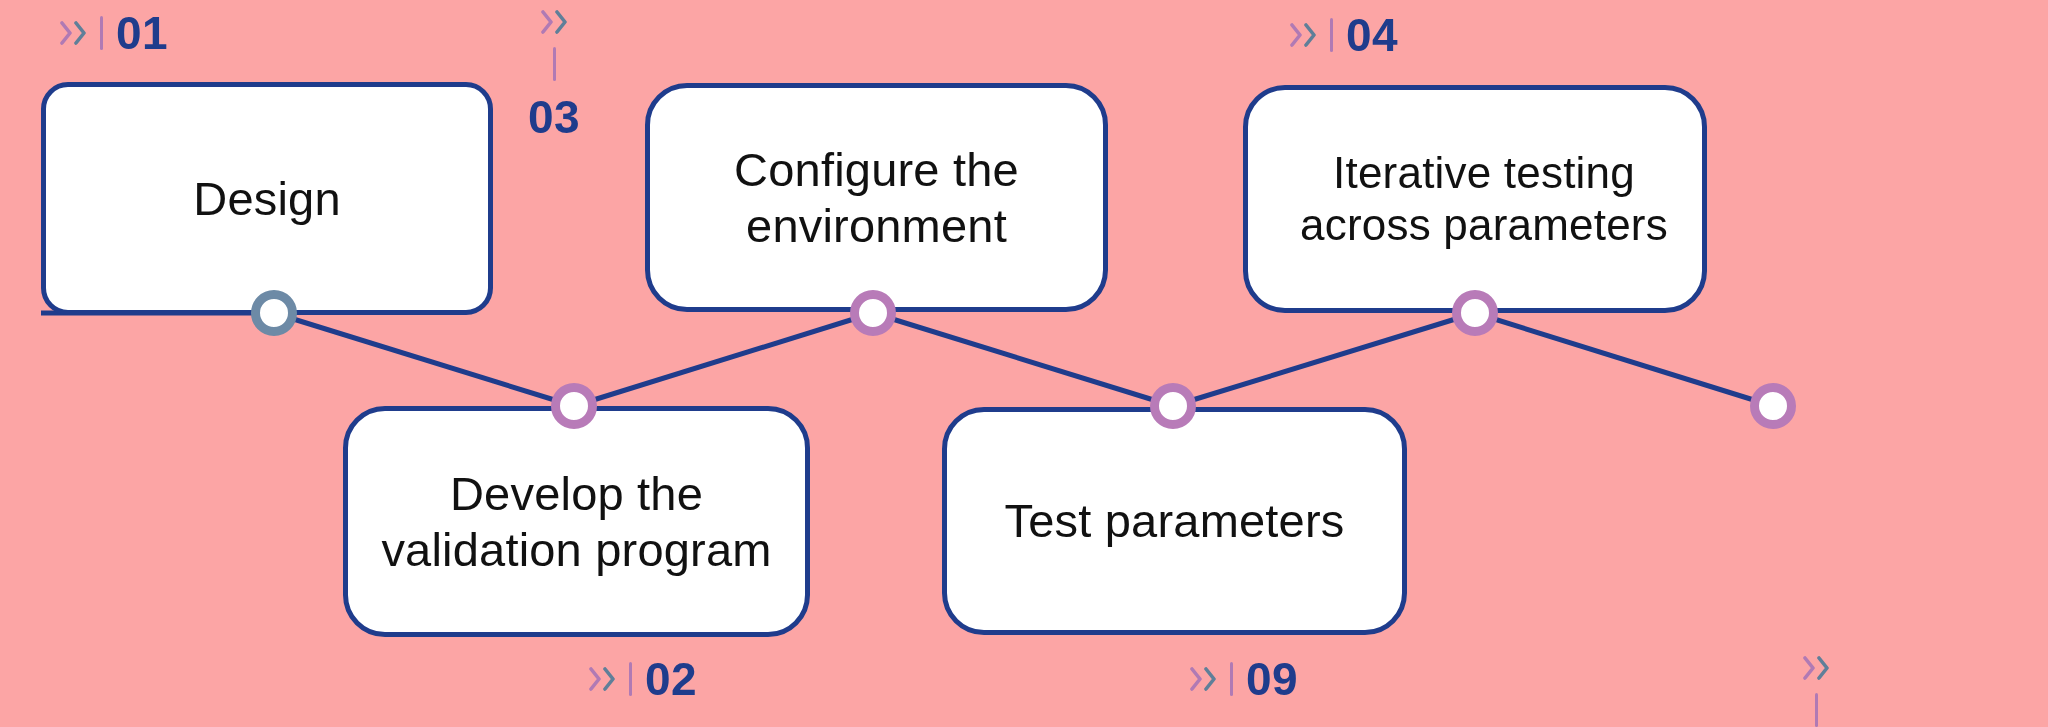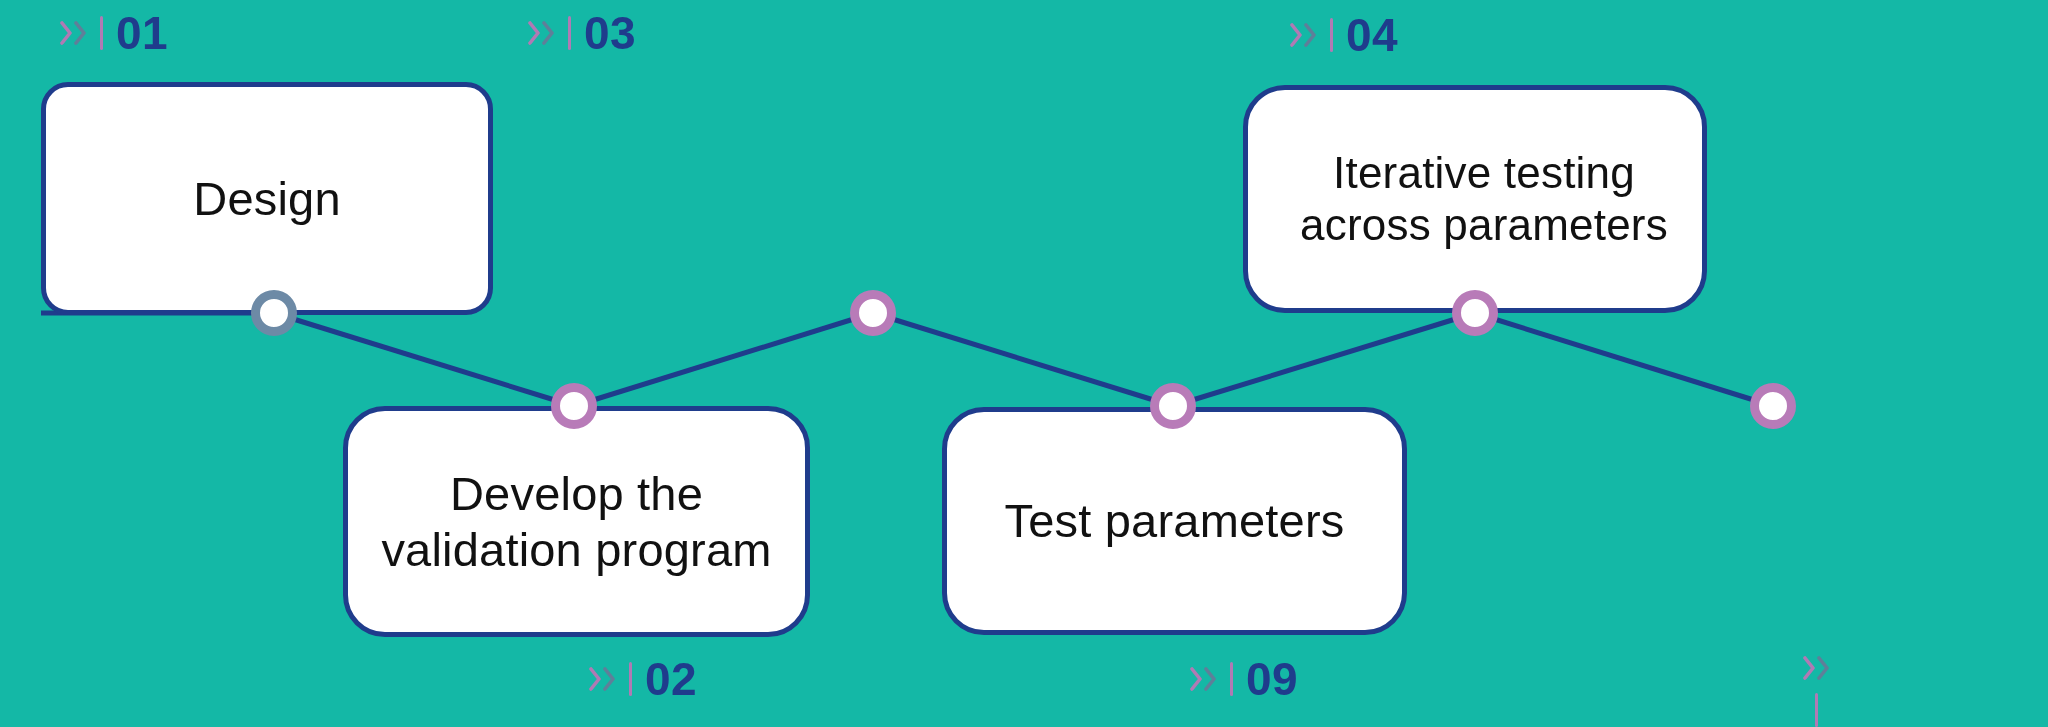--- a/index.html
+++ b/index.html
@@ -7,21 +7,21 @@
     padding: 0;
     background: #ffffff;
   }
   body {
     font-family: "Liberation Sans", sans-serif;
   }
   #stage {
     position: relative;
     width: 2048px;
     height: 727px;
-    background: #14b8a6;
+    background: #fca5a5;
     overflow: hidden;
   }
   #wires {
     position: absolute;
     left: 0;
     top: 0;
     width: 2048px;
     height: 727px;
     pointer-events: none;
   }
@@ -146,35 +146,39 @@
       <span class="chev">
         <svg viewBox="0 0 13 24" width="13" height="24">
             <path d="M2 2 L10 12 L2 22" fill="none" stroke="#5f7f99" stroke-width="3.6" stroke-linecap="round" stroke-linejoin="round"></path>
           </svg>
       </span>
     </span>
     <span class="divider"></span>
     <span class="step-num">02</span>
   </div>
 
-  <div class="step-label" style="left:528px; top:10px;">
+  <div class="step-label" style="left:528px; top:10px;flex-direction:column;">
     <span class="chevrons">
       <span class="chev">
         <svg viewBox="0 0 13 24" width="13" height="24">
             <path d="M2 2 L10 12 L2 22" fill="none" stroke="#b07ab4" stroke-width="3.6" stroke-linecap="round" stroke-linejoin="round"></path>
           </svg>
       </span>
       <span class="chev">
         <svg viewBox="0 0 13 24" width="13" height="24">
             <path d="M2 2 L10 12 L2 22" fill="none" stroke="#5f7f99" stroke-width="3.6" stroke-linecap="round" stroke-linejoin="round"></path>
           </svg>
       </span>
     </span>
     <span class="divider"></span>
     <span class="step-num">03</span>
+  </div>
+  <div class="card" style="left:645px; top:83px; width:463px; height:229px;">
+    <span class="card-text">Configure the
+environment</span>
   </div>
   <div class="node" style="left:850px; top:290px;"></div>
 
   <div class="card" style="left:942px; top:407px; width:465px; height:228px;">
     <span class="card-text">Test parameters</span>
   </div>
   <div class="node" style="left:1150px; top:383px;"></div>
   <div class="step-label" style="left:1190px; top:656px;">
     <span class="chevrons">
       <span class="chev">

